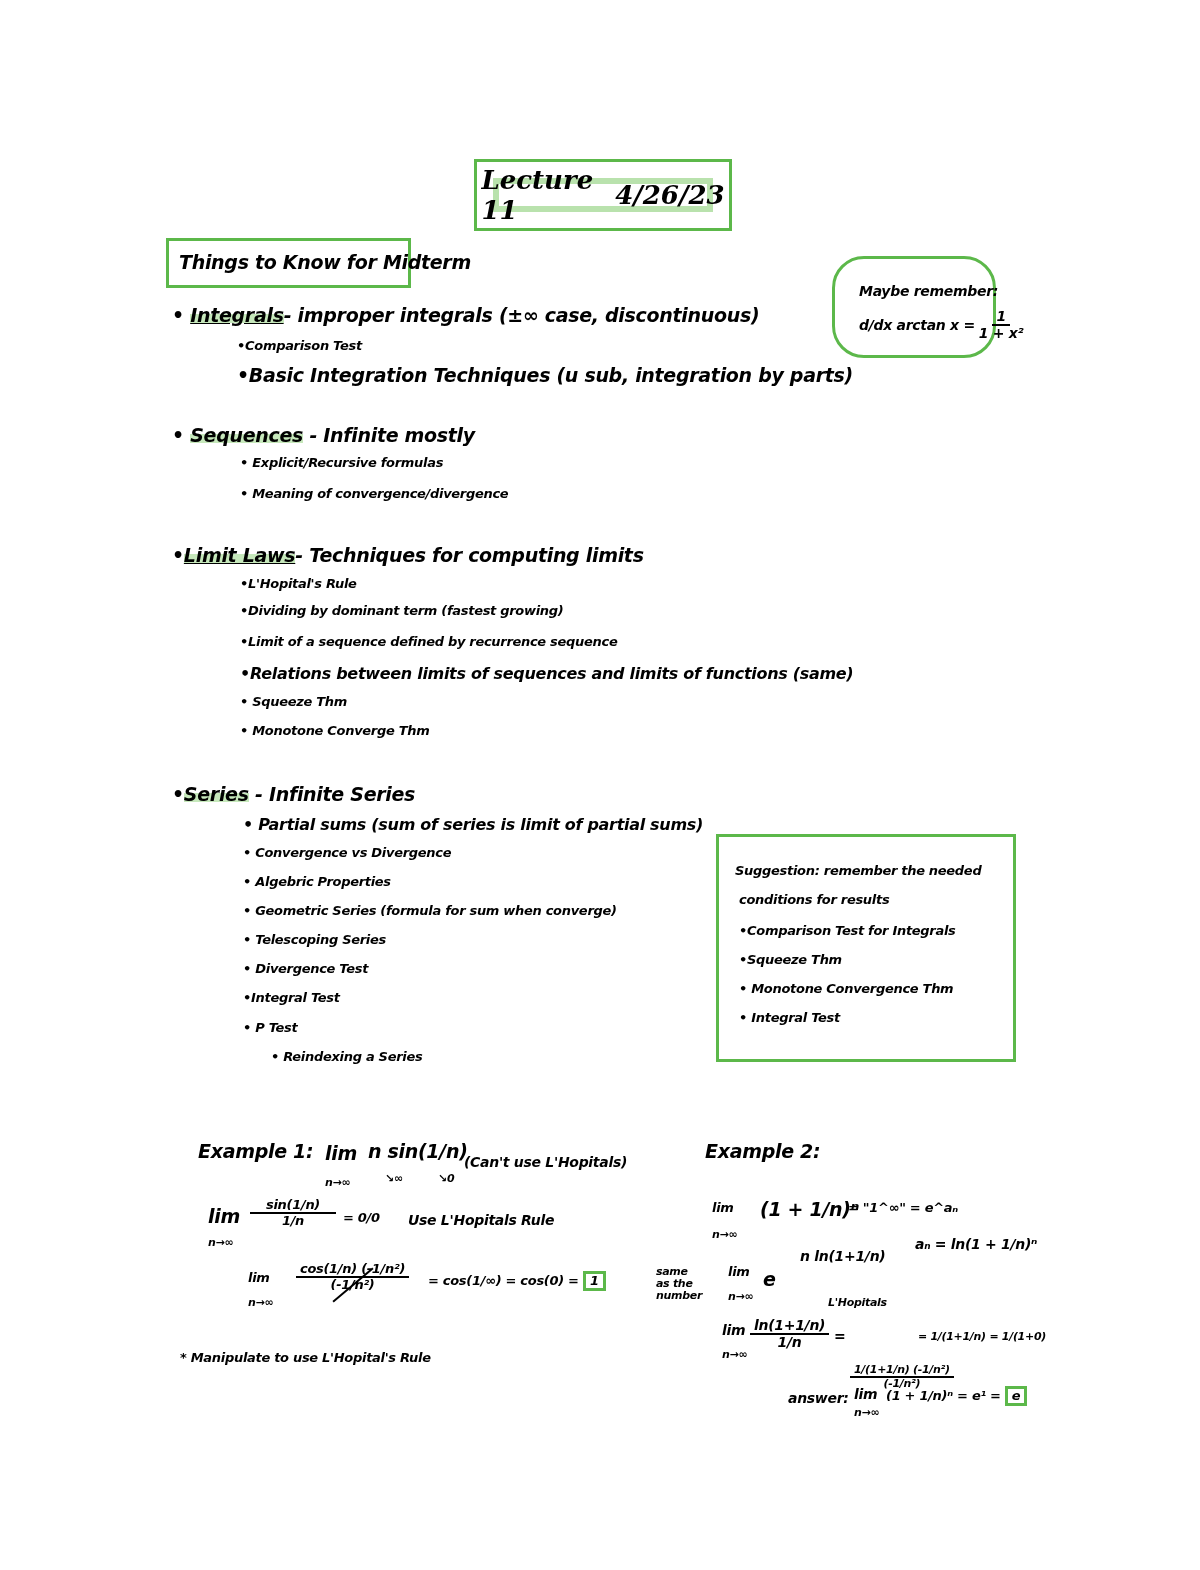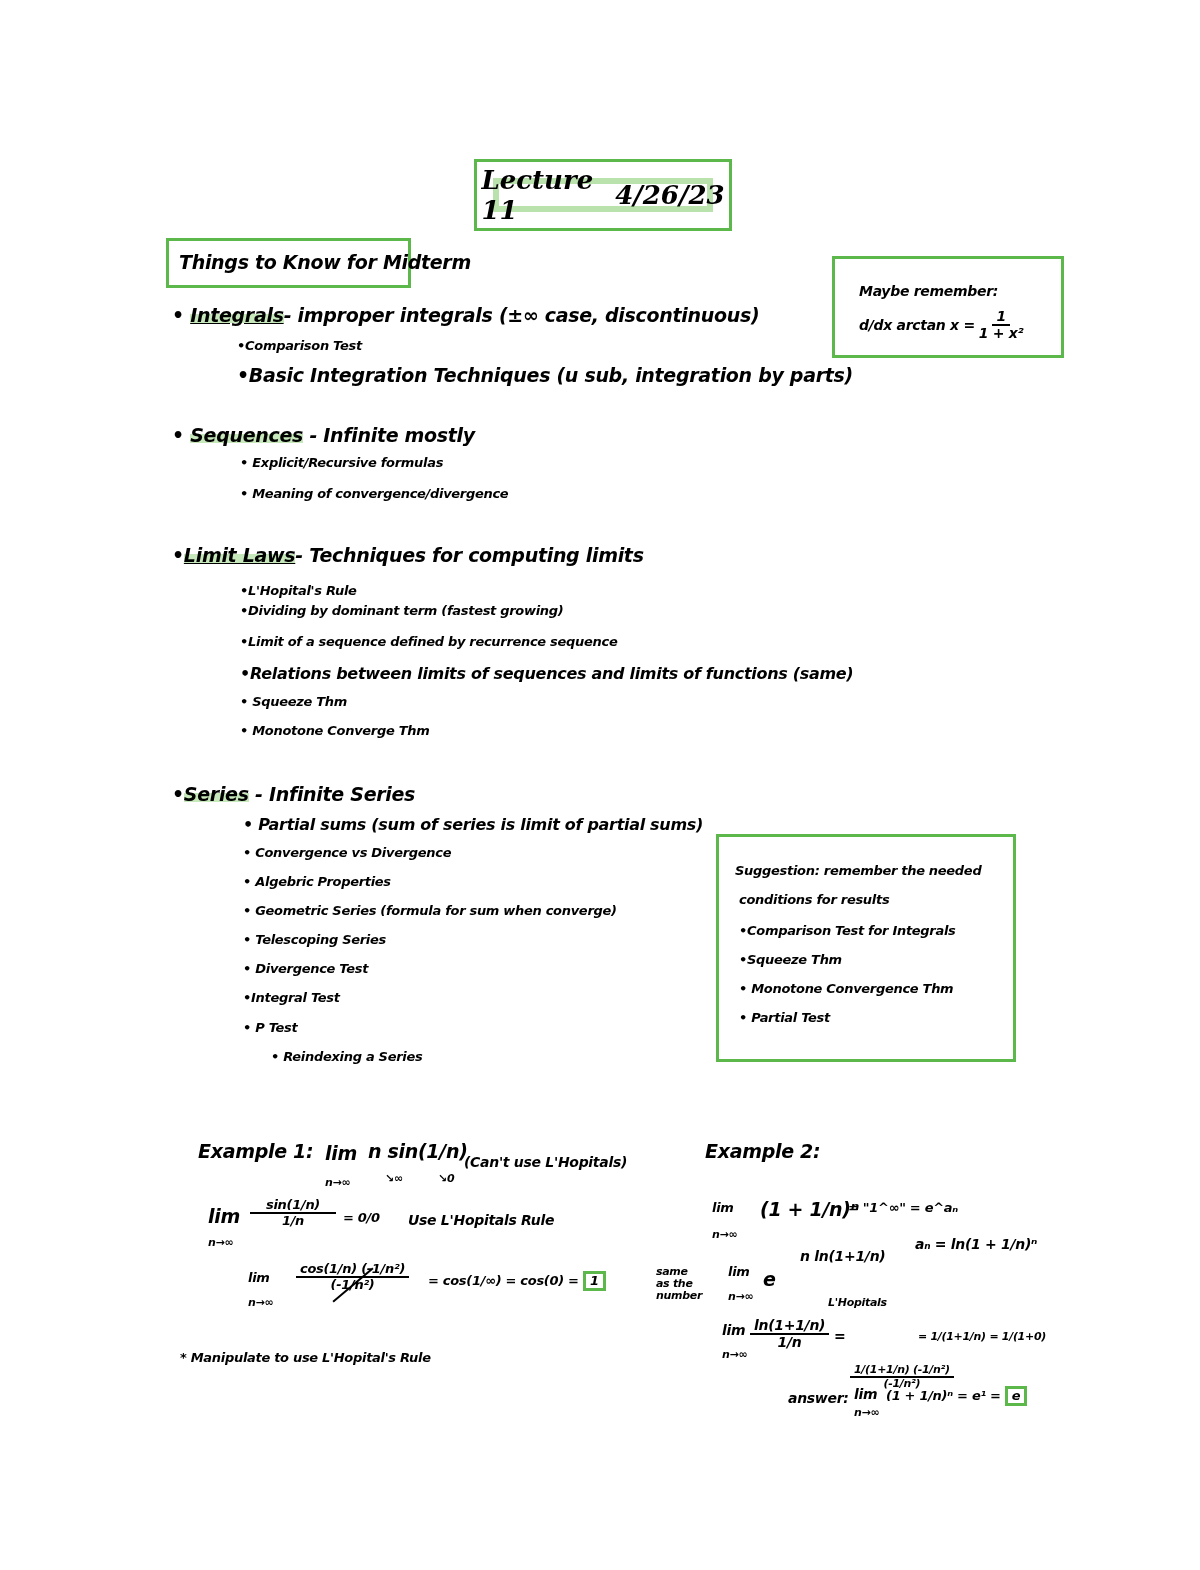--- a/index.html
+++ b/index.html
@@ -38,21 +38,21 @@
   <div class="title-inner">
     <span>Lecture 11</span>
     <span>4/26/23</span>
   </div>
 </div>
 
 <div class="box" style="left:166px; top:238px; width:245px; height:50px;">
   <div class="abs hw" style="left:10px; top:10px; font-size:19px;text-align:right;">Things to Know for Midterm</div>
 </div>
 
-<div class="box" style="left:832px; top:256px; width:232px; height:102px;">
+<div class="box" style="left:832px; top:256px; width:164px; height:102px;border-radius:32px;">
   <div class="abs hw small" style="left:24px; top:24px;">Maybe remember:</div>
   <div class="abs hw small" style="left:24px; top:50px; display:flex; align-items:center; gap:4px;">
     <span>d/dx arctan x =</span>
     <span class="frac">
       <span class="num">1</span>
       <span>1 + x²</span>
     </span>
   </div>
 </div>
 
@@ -64,21 +64,21 @@
 
 <div class="abs hw main" style="left:172px; top:424px;">
   • <span class="hl">Sequences</span> <span>- Infinite mostly</span>
 </div>
 <div class="abs hw sub" style="left:240px; top:455px;">• Explicit/Recursive formulas</div>
 <div class="abs hw sub" style="left:240px; top:486px;">• Meaning of convergence/divergence</div>
 
 <div class="abs hw main" style="left:172px; top:544px;">
   •<span class="hl ul">Limit Laws</span><span>- Techniques for computing limits</span>
 </div>
-<div class="abs hw sub" style="left:240px; top:576px;margin-top:7px;">•L'Hopital's Rule</div>
+<div class="abs hw sub" style="left:240px; top:576px;">•L'Hopital's Rule</div>
 <div class="abs hw sub" style="left:240px; top:603px;">•Dividing by dominant term (fastest growing)</div>
 <div class="abs hw sub" style="left:240px; top:634px;">•Limit of a sequence defined by recurrence sequence</div>
 <div class="abs hw sub" style="left:240px; top:664px; font-size:16px;">•Relations between limits of sequences and limits of functions (same)</div>
 <div class="abs hw sub" style="left:240px; top:694px;">• Squeeze Thm</div>
 <div class="abs hw sub" style="left:240px; top:723px;">• Monotone Converge Thm</div>
 
 <div class="abs hw main" style="left:172px; top:783px;">
   •<span class="hl">Series</span> <span>- Infinite Series</span>
 </div>
 <div class="abs hw sub" style="left:243px; top:815px; font-size:16px;">• Partial sums (sum of series is limit of partial sums)</div>
@@ -90,21 +90,21 @@
 <div class="abs hw sub" style="left:243px; top:990px;">•Integral Test</div>
 <div class="abs hw sub" style="left:243px; top:1020px;">• P Test</div>
 <div class="abs hw sub" style="left:243px; top:1049px;margin-left:28px;">• Reindexing a Series</div>
 
 <div class="box" style="left:716px; top:834px; width:300px; height:228px;">
   <div class="abs hw sub" style="left:16px; top:26px;">Suggestion: remember the needed</div>
   <div class="abs hw sub" style="left:20px; top:55px;">conditions for results</div>
   <div class="abs hw sub" style="left:20px; top:86px;">•Comparison Test for Integrals</div>
   <div class="abs hw sub" style="left:20px; top:115px;">•Squeeze Thm</div>
   <div class="abs hw sub" style="left:20px; top:144px;">• Monotone Convergence Thm</div>
-  <div class="abs hw sub" style="left:20px; top:173px;">• Partial Test</div>
+  <div class="abs hw sub" style="left:20px; top:173px;">• Integral Test</div>
 </div>
 
 <div class="abs hw main" style="left:198px; top:1140px;">Example 1:</div>
 <div class="abs hw main" style="left:325px; top:1142px;">lim</div>
 <div class="abs hw tiny" style="left:325px; top:1176px;">n→∞</div>
 <div class="abs hw main" style="left:368px; top:1140px;">n sin(1/n)</div>
 <div class="abs hw tiny" style="left:385px; top:1172px;">↘∞</div>
 <div class="abs hw tiny" style="left:438px; top:1172px;">↘0</div>
 <div class="abs hw small" style="left:464px; top:1154px;">(Can't use L'Hopitals)</div>
 

